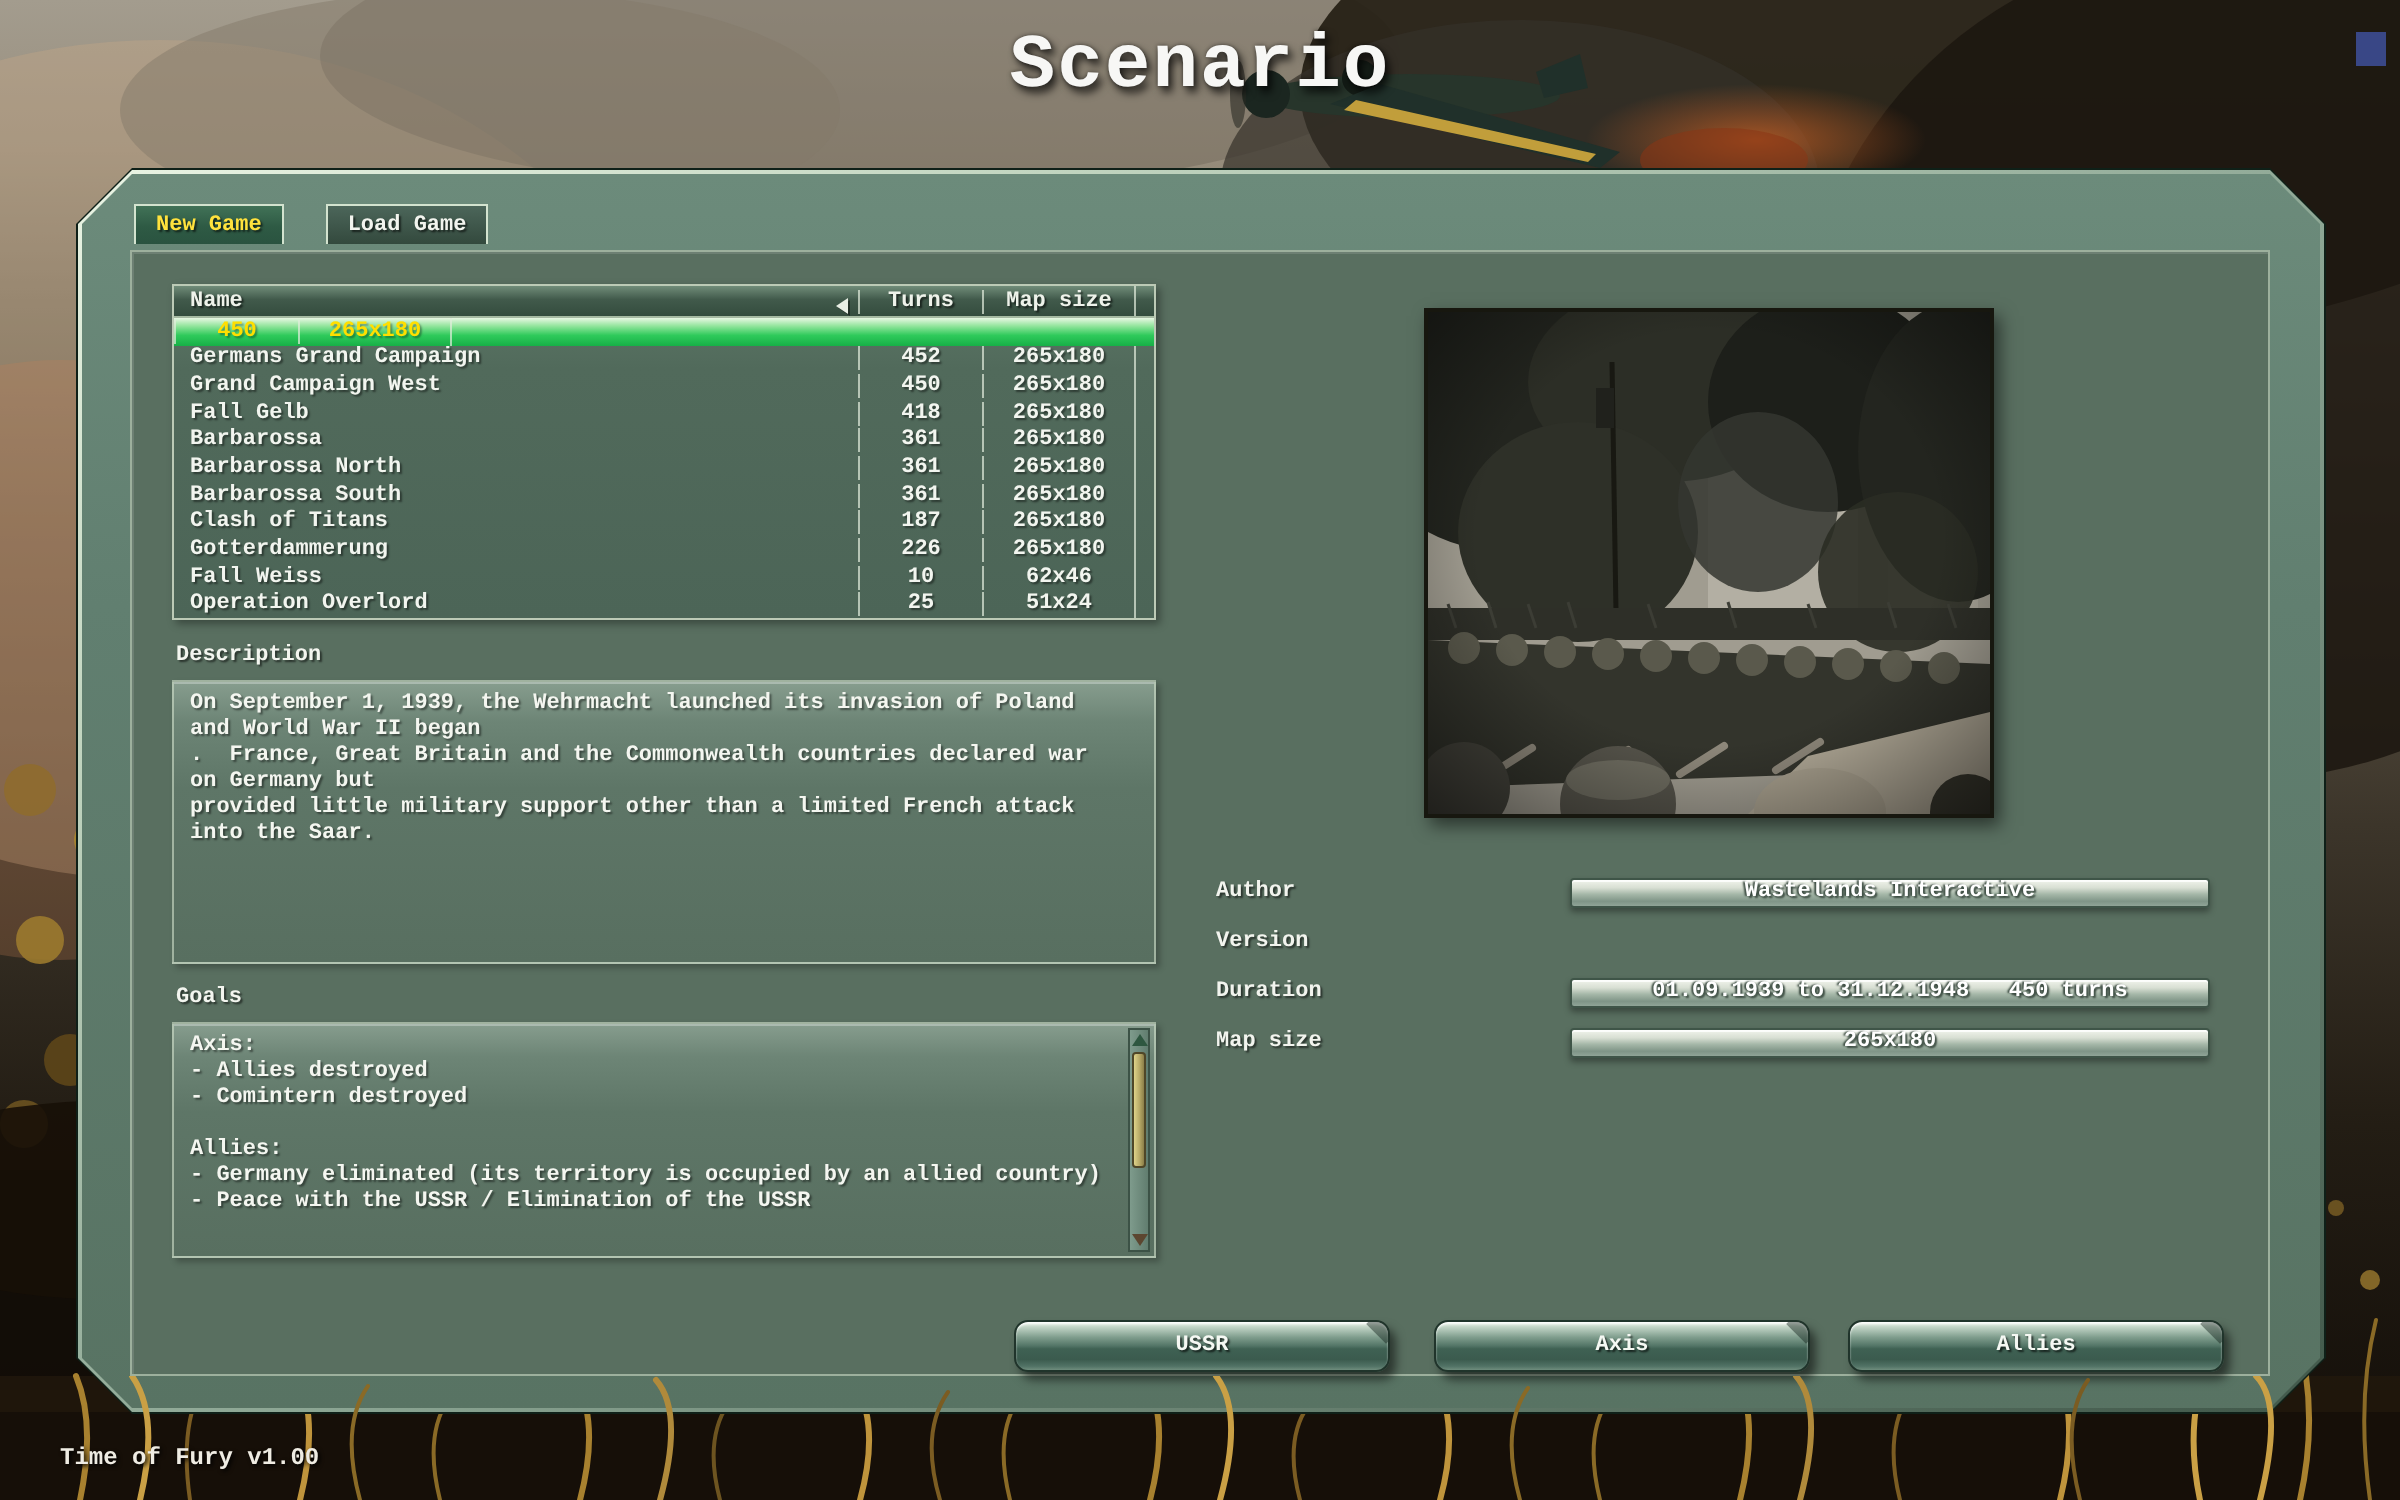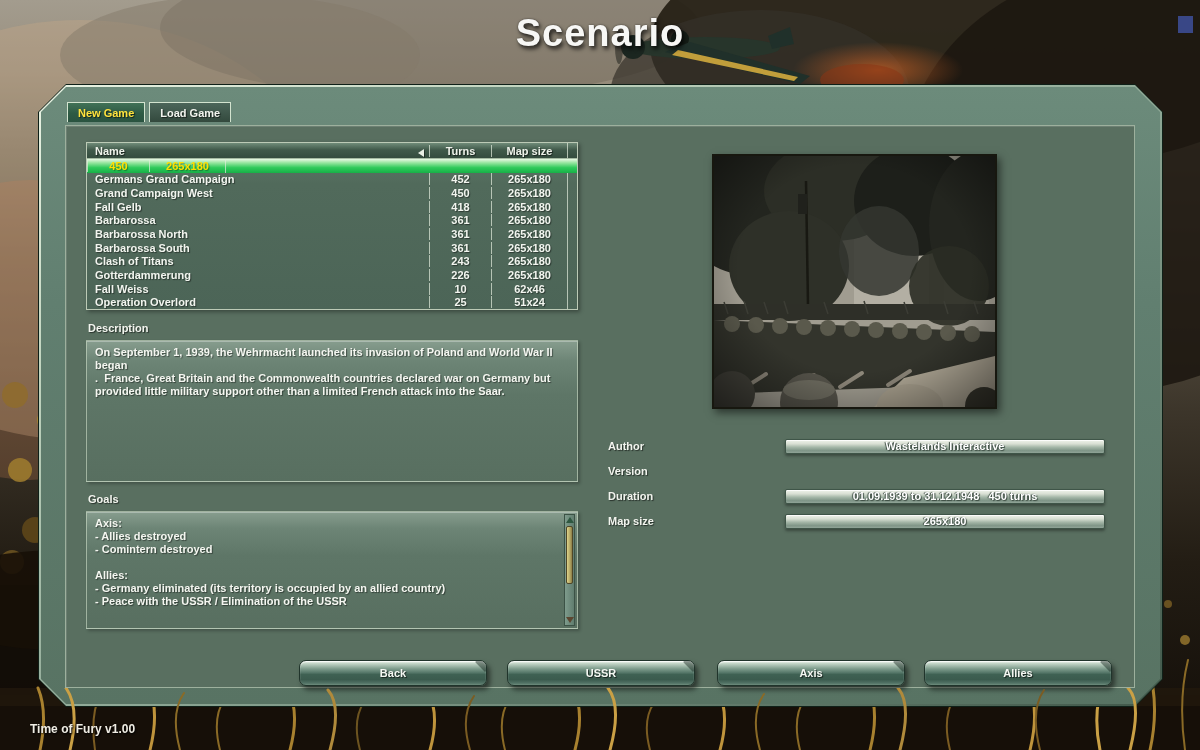--- a/index.html
+++ b/index.html
@@ -1,18 +1,18 @@
 <!DOCTYPE html>
 <html><head>
 <meta charset="utf-8">
 <style>
   * { margin:0; padding:0; box-sizing:border-box; }
   html,body { width:1200px; height:750px; overflow:hidden; background:#1a140d;
               font-family:"Liberation Sans","DejaVu Sans",sans-serif; }
-  .screen { position:absolute; inset:0; width:1200px; height:750px; }
+  .screen { position:absolute; inset:0; width:1200px; height:750px;font-family:Liberation Mono, monospace; }
 
   
   .bg-svg { position:absolute; left:0; top:0; z-index:0; }
   .front-grass { position:absolute; left:0; bottom:0; z-index:3; pointer-events:none; }
 
   
   .title { position:absolute; top:12px; left:0; width:100%; text-align:center; z-index:2;
            font-size:38px; font-weight:bold; color:#f7f7f5; letter-spacing:1px;
            text-shadow:2px 3px 4px rgba(0,0,0,.75), 0 0 2px rgba(0,0,0,.5); }
 
@@ -27,21 +27,21 @@
                      calc(100% - 27px) 100%, 27px 100%, 0 calc(100% - 27px), 0 27px); }
   .panel-fill { position:absolute; inset:3px;
            background:linear-gradient(180deg,#6c8b7b 0%,#617f70 35%,#587363 100%);
            clip-path:polygon(25px 0, calc(100% - 25px) 0, 100% 25px, 100% calc(100% - 25px),
                      calc(100% - 25px) 100%, 25px 100%, 0 calc(100% - 25px), 0 25px); }
   .content-area { position:absolute; left:27px; top:41px; width:1070px; height:563px;
            background:#596f60; border:1px solid rgba(213,229,208,.55);
            box-shadow:inset 1px 1px 0 rgba(255,255,255,.12); }
 
   
-  .tabs { position:absolute; left:29px; top:18px; display:flex; gap:4px; z-index:5; }
+  .tabs { position:absolute; left:29px; top:18px; display:flex; gap:21px; z-index:5; }
   .tab { height:20px; padding:0 10px; display:flex; align-items:center;
          font-size:11px; font-weight:bold; cursor:pointer;
          border:1px solid #d3e3cf; border-bottom:none; }
   .tab.active { background:linear-gradient(180deg,#417257 0%,#2e5a44 55%,#2a5340 100%);
          color:#ffe23d; text-shadow:1px 1px 1px rgba(0,0,0,.6); }
   .tab.inactive { background:linear-gradient(180deg,#4c665a 0%,#33493d 100%);
          color:#f2f4ee; text-shadow:1px 1px 1px rgba(0,0,0,.6); }
 
   
   .scn-table { position:absolute; left:48px; top:58px; width:492px; height:168px;
@@ -288,21 +288,21 @@
               <span>Barbarossa South</span>
             </div>
           <div class="c-turns">361</div>
           <div class="c-map">265x180</div>
           <div class="c-end"></div>
         </div>
         <div class="scn-row">
           <div class="c-name">
               <span>Clash of Titans</span>
             </div>
-          <div class="c-turns">243</div>
+          <div class="c-turns">187</div>
           <div class="c-map">265x180</div>
           <div class="c-end"></div>
         </div>
         <div class="scn-row">
           <div class="c-name">
               <span>Gotterdammerung</span>
             </div>
           <div class="c-turns">226</div>
           <div class="c-map">265x180</div>
           <div class="c-end"></div>
@@ -410,21 +410,20 @@
     </div>
 
     <div class="d-label" style="top:356px;">Author</div>
     <div class="d-bar" style="top:355px;">Wastelands Interactive</div>
     <div class="d-label" style="top:381px;">Version</div>
     <div class="d-label" style="top:406px;">Duration</div>
     <div class="d-bar" style="top:405px;">01.09.1939 to 31.12.1948   450 turns</div>
     <div class="d-label" style="top:431px;">Map size</div>
     <div class="d-bar" style="top:430px;">265x180</div>
 
-    <div class="btn btn-back">Back</div>
     <div class="btn btn-ussr">USSR</div>
     <div class="btn btn-axis">Axis</div>
     <div class="btn btn-allies">Allies</div>
   </div>
 
   <svg class="front-grass" width="1200" height="62" viewBox="0 0 1200 62">
     <g stroke-linecap="round" fill="none">
       <path d="M70,62 Q80,20 66,0" stroke="#caa045" stroke-width="3"></path>
       <path d="M180,62 Q170,25 184,5" stroke="#8a6a26" stroke-width="2"></path>
       <path d="M330,62 Q342,18 328,2" stroke="#b08a3b" stroke-width="3"></path>

